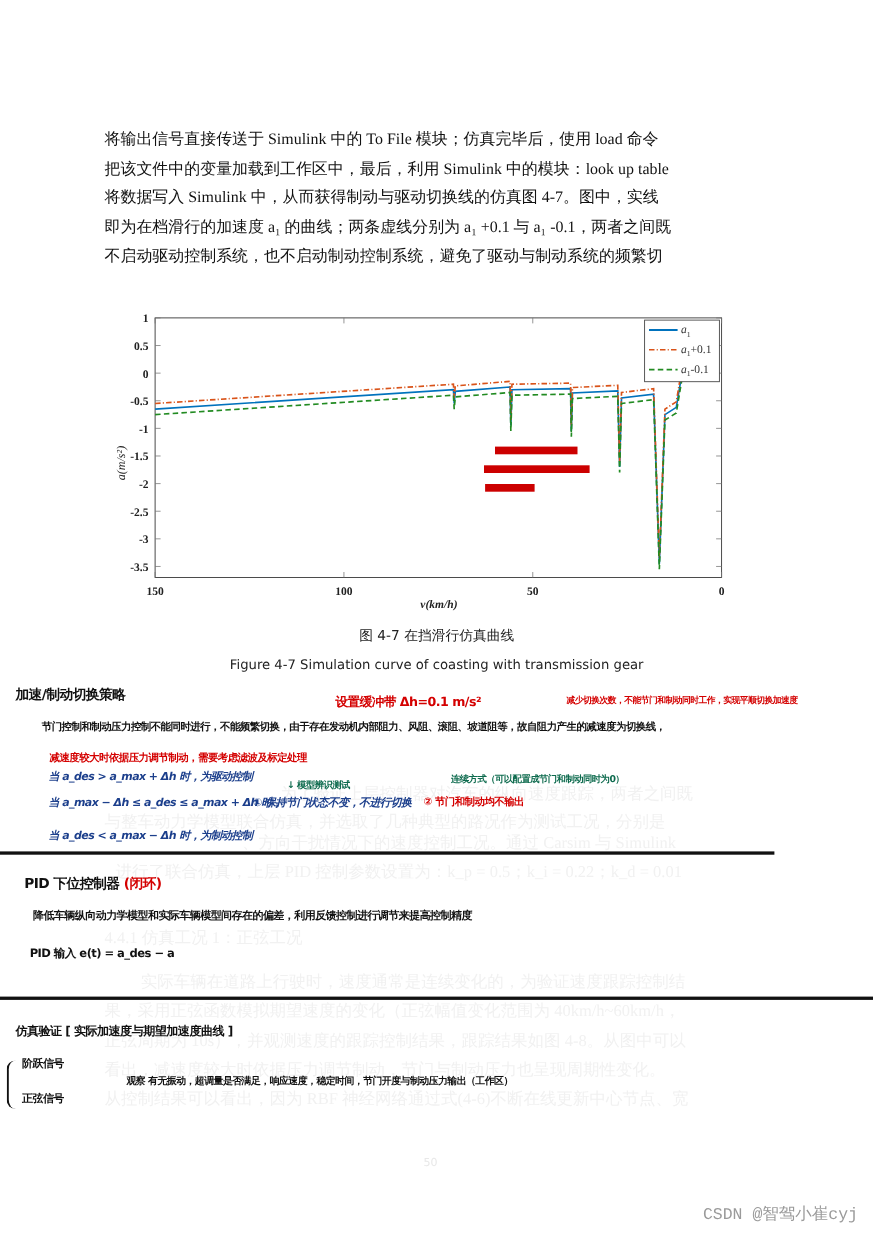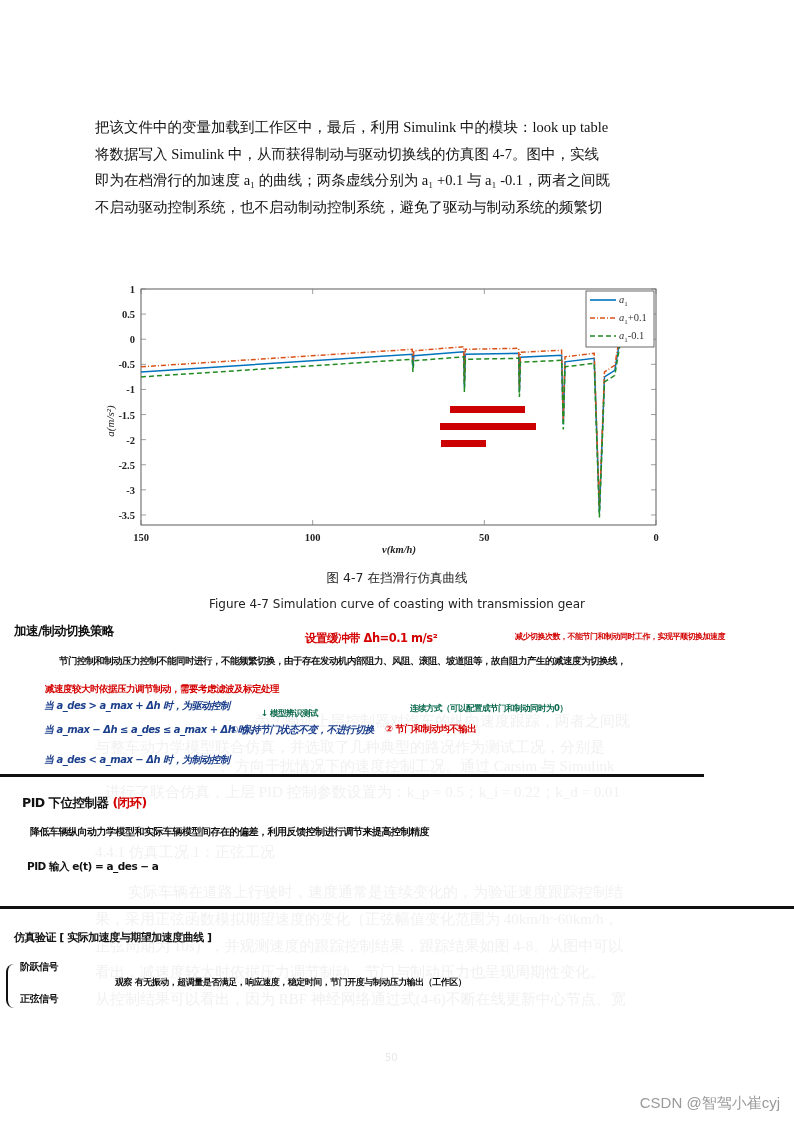--- a/index.html
+++ b/index.html
@@ -10,27 +10,28 @@
   .caption-cn { position:absolute; left:0; width:794px; top:570px; text-align:center; font-size:12.5px; font-family:"DejaVu Sans","Liberation Sans",sans-serif; color:#222; }
   .caption-en { position:absolute; left:0; width:794px; top:597px; text-align:center; font-size:12px; font-family:"DejaVu Sans","Liberation Sans",sans-serif; color:#222; }
   .hw { position:absolute; font-family:"DejaVu Sans","Liberation Sans",sans-serif; font-weight:bold; white-space:nowrap; letter-spacing:-0.5px; }
   .hw.black { color:#111; }
   .hw.red { color:#d40000; }
   .hw.blue { color:#1c3f8c;font-style:italic; }
   .hw.green { color:#0e6b4e; }
   .ghost { position:absolute; font-family:"Liberation Serif","DejaVu Serif",serif; color:#f1f1f1; font-size:15px; white-space:nowrap; }
   .rule { position:absolute; height:3px; background:#111; }
   .brace { position:absolute; left:6px; top:964px; width:10px; height:44px; border-left:2px solid #111; border-radius:8px 0 0 8px; }
-  .watermark { position:absolute; right:14px; top:1094px; font-family:Liberation Sans, sans-serif; font-size:15px; color:#9a9a9a; }
+  .watermark { position:absolute; right:14px; top:1094px; font-family:Liberation Mono, monospace; font-size:15px; color:#9a9a9a; }
   .pageno { position:absolute; left:385px; top:1052px; font-size:10px; color:#e8e8e8; font-family:"DejaVu Sans","Liberation Sans",sans-serif; }
 </style>
 </head>
 <body>
 
 <div class="para">
+  <p>将输出信号直接传送于 Simulink 中的 To File 模块；仿真完毕后，使用 load 命令</p>
   <p>把该文件中的变量加载到工作区中，最后，利用 Simulink 中的模块：look up table</p>
   <p>将数据写入 Simulink 中，从而获得制动与驱动切换线的仿真图 4-7。图中，实线</p>
   <p>即为在档滑行的加速度 a₁ 的曲线；两条虚线分别为 a₁ +0.1 与 a₁ -0.1，两者之间既</p>
   <p>不启动驱动控制系统，也不启动制动控制系统，避免了驱动与制动系统的频繁切</p>
 </div>
 
 <div class="chart">
   <svg id="chart-svg" width="570" height="280" viewBox="0 0 570 280">
     <rect x="46" y="6" width="515" height="236" fill="#fff" stroke="#333" stroke-width="0.8"></rect>
     <g id="yticks" font-family="Liberation Serif, serif" font-size="10.5" font-weight="bold" fill="#222">
@@ -115,21 +116,21 @@
 <div class="ghost" style="left:95px;top:843px;">4.4.1  仿真工况 1：正弦工况</div>
 <div class="ghost" style="left:128px;top:883px;">实际车辆在道路上行驶时，速度通常是连续变化的，为验证速度跟踪控制结</div>
 <div class="ghost" style="left:95px;top:910px;">果，采用正弦函数模拟期望速度的变化（正弦幅值变化范围为 40km/h~60km/h，</div>
 <div class="ghost" style="left:95px;top:937px;">正弦周期为 10s），并观测速度的跟踪控制结果，跟踪结果如图 4-8。从图中可以</div>
 <div class="ghost" style="left:95px;top:963px;">看出，减速度较大时依据压力调节制动，节门与制动压力也呈现周期性变化。</div>
 <div class="ghost" style="left:95px;top:990px;">从控制结果可以看出，因为 RBF 神经网络通过式(4-6)不断在线更新中心节点、宽</div>
 
 <div class="hw black" style="left:14px;top:623px;font-size:12.5px;">加速/制动切换策略</div>
 <div class="hw red" style="left:305px;top:631px;font-size:11.5px;">设置缓冲带 Δh=0.1 m/s²</div>
 <div class="hw red" style="left:515px;top:631px;font-size:8px;">减少切换次数，不能节门和制动同时工作，实现平顺切换加速度</div>
-<div class="hw black" style="left:38px;top:655px;font-size:9.5px;margin-left:21px;">节门控制和制动压力控制不能同时进行，不能频繁切换，由于存在发动机内部阻力、风阻、滚阻、坡道阻等，故自阻力产生的减速度为切换线，</div>
+<div class="hw black" style="left:38px;top:655px;font-size:9.5px;">节门控制和制动压力控制不能同时进行，不能频繁切换，由于存在发动机内部阻力、风阻、滚阻、坡道阻等，故自阻力产生的减速度为切换线，</div>
 <div class="hw red" style="left:45px;top:683px;font-size:9.5px;">减速度较大时依据压力调节制动，需要考虑滤波及标定处理</div>
 <div class="hw blue" style="left:44px;top:699px;font-size:10px;">当  a_des &gt; a_max + Δh 时，为驱动控制</div>
 <div class="hw green" style="left:245px;top:708px;font-size:8.5px;margin-left:16px;">↓ 模型辨识测试</div>
 <div class="hw green" style="left:410px;top:703px;font-size:8.5px;">连续方式（可以配置成节门和制动同时为0）</div>
 <div class="hw blue" style="left:44px;top:723px;font-size:10px;">当  a_max − Δh ≤ a_des ≤ a_max + Δh 时，</div>
 <div class="hw blue" style="left:230px;top:723px;font-size:10px;">① 保持节门状态不变，不进行切换</div>
 <div class="hw red" style="left:385px;top:723px;font-size:9.5px;">② 节门和制动均不输出</div>
 <div class="hw blue" style="left:44px;top:753px;font-size:10px;">当  a_des &lt; a_max − Δh 时，为制动控制</div>
 
 <div class="rule" style="left:0;top:774px;width:704px;"></div>

